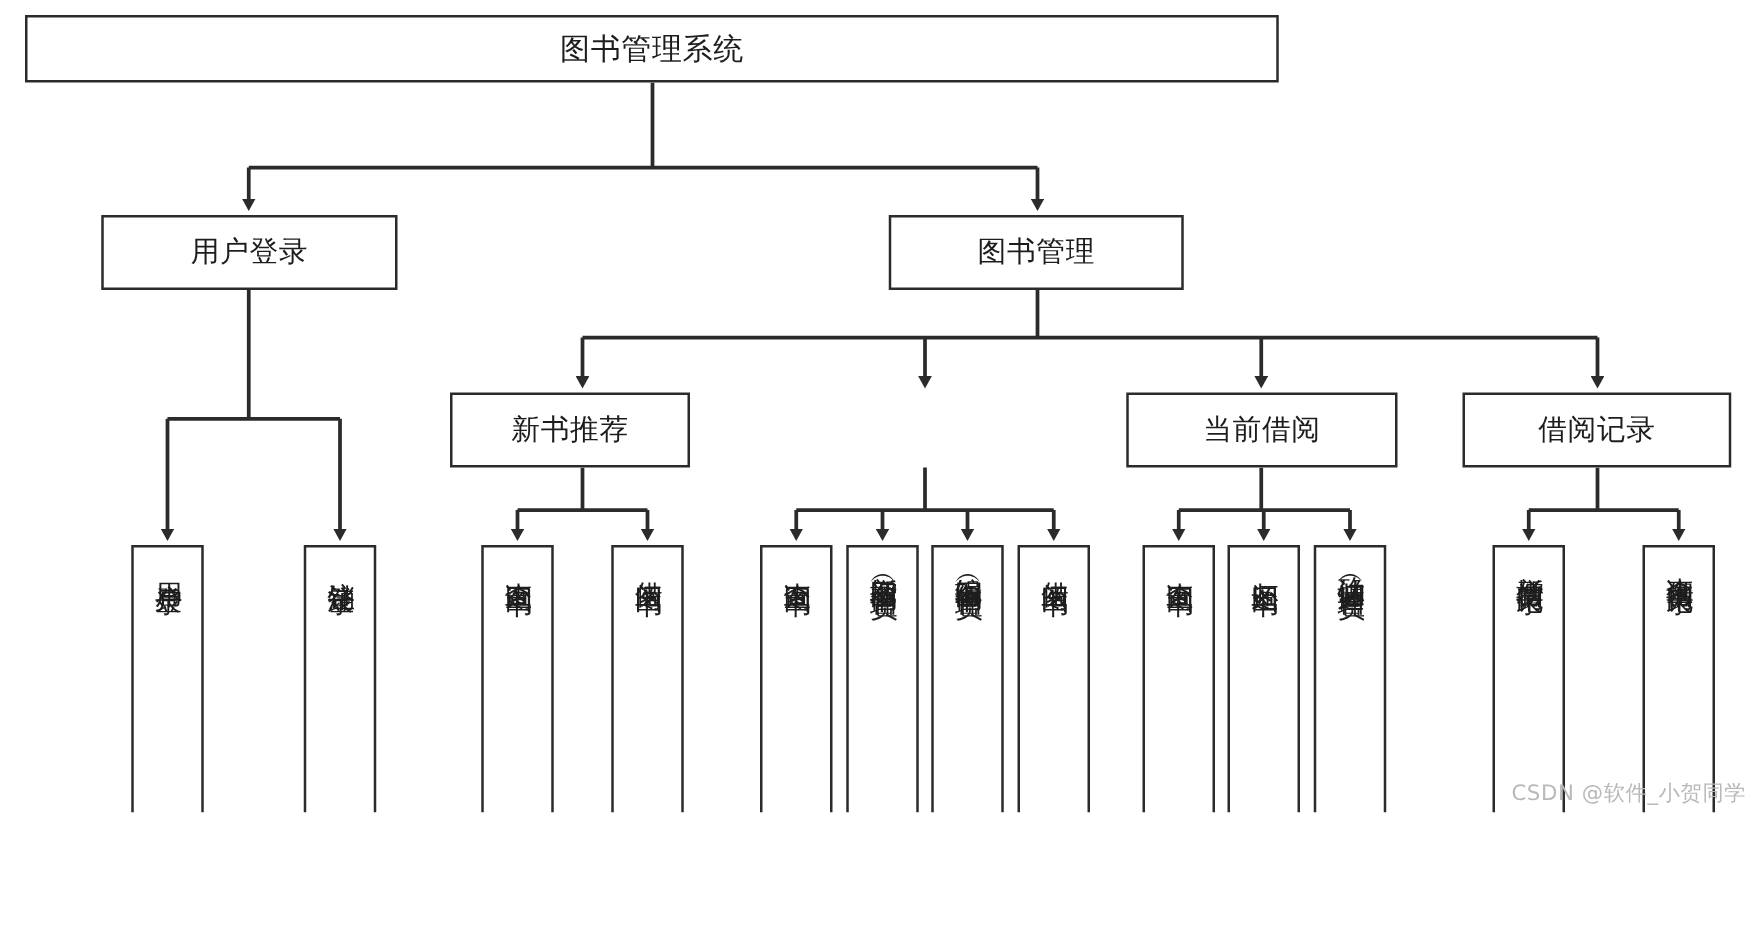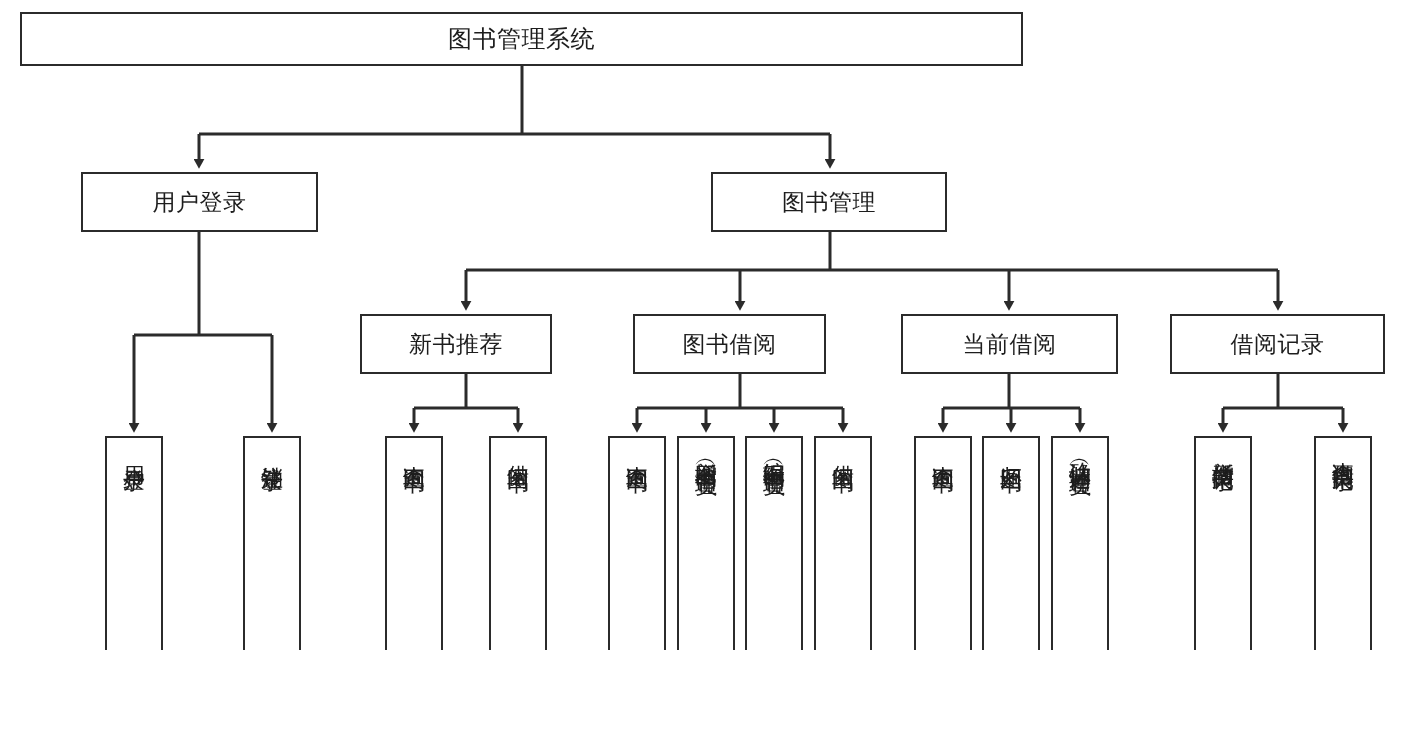--- a/index.html
+++ b/index.html
@@ -137,23 +137,20 @@
   </div>
 
   <div class="node level2" style="left:360px; top:314px; width:192px; height:60px;">
     <span class="label">新书推荐</span>
   </div>
 
   <div class="node level2" style="left:711px; top:172px; width:236px; height:60px;">
     <span class="label">图书管理</span>
   </div>
 
-  <div class="node level2" style="left:633px; top:314px; width:193px; height:60px;">
-    <span class="label">图书借阅</span>
-  </div>
 
   <div class="node level2" style="left:901px; top:314px; width:217px; height:60px;justify-content:center;">
     <span class="label">当前借阅</span>
   </div>
 
   <div class="node level2" style="left:1170px; top:314px; width:215px; height:60px;text-align:right;">
     <span class="label">借阅记录</span>
   </div>
 
   <div class="node vertical" style="left:105px; top:436px; width:58px; height:297px;">
@@ -201,14 +198,15 @@
   </div>
 
   <div class="node vertical tall" style="left:1194px; top:436px; width:58px; height:297px;">
     <span class="label">新增借阅记录</span>
   </div>
 
   <div class="node vertical tall" style="left:1314px; top:436px; width:58px; height:297px;">
     <span class="label">查询借阅记录</span>
   </div>
 
+  <div id="watermark">CSDN @软件_小贺同学</div>
 
 </div>
 
 </body></html>

